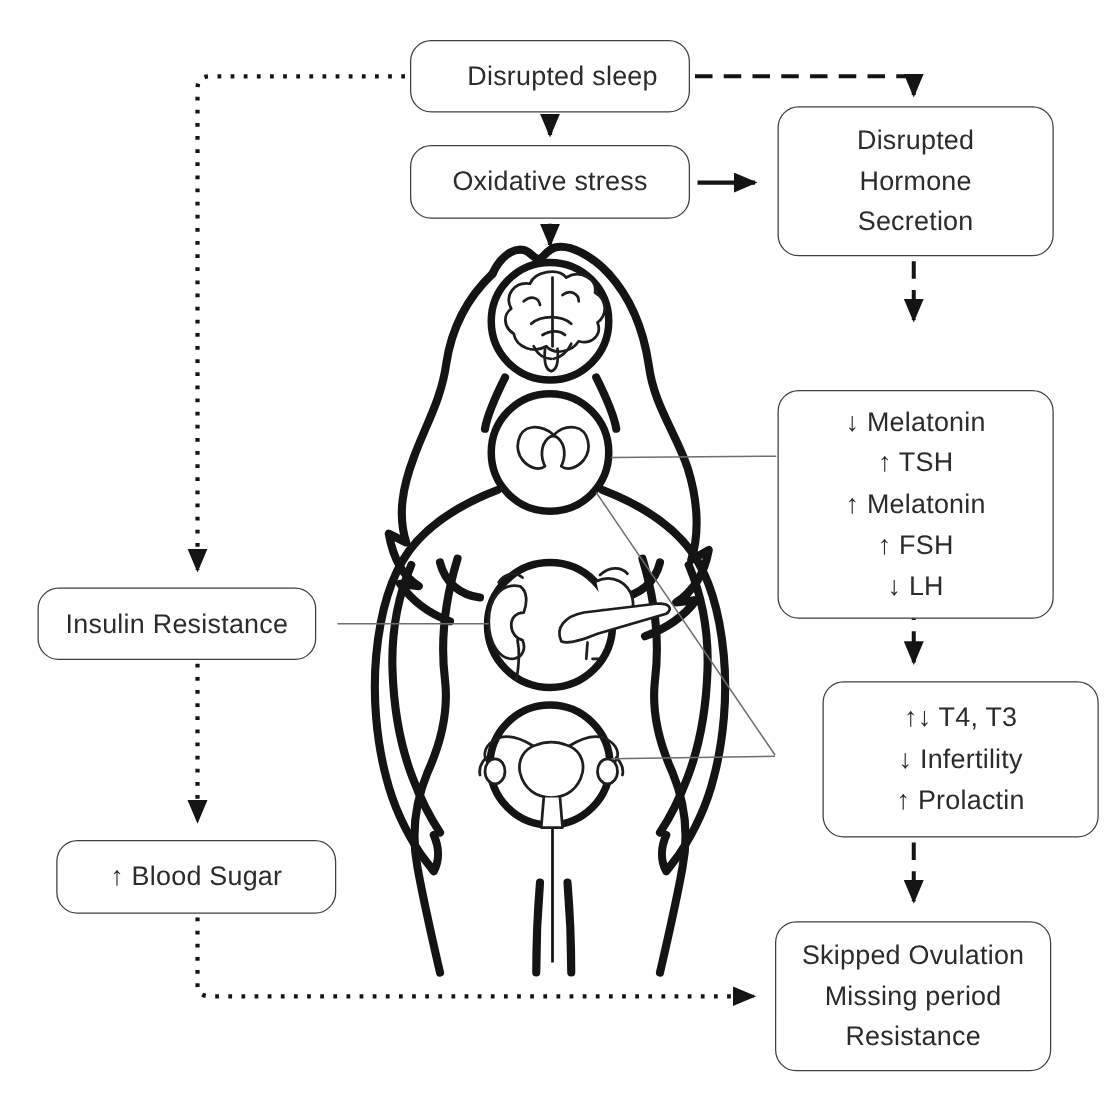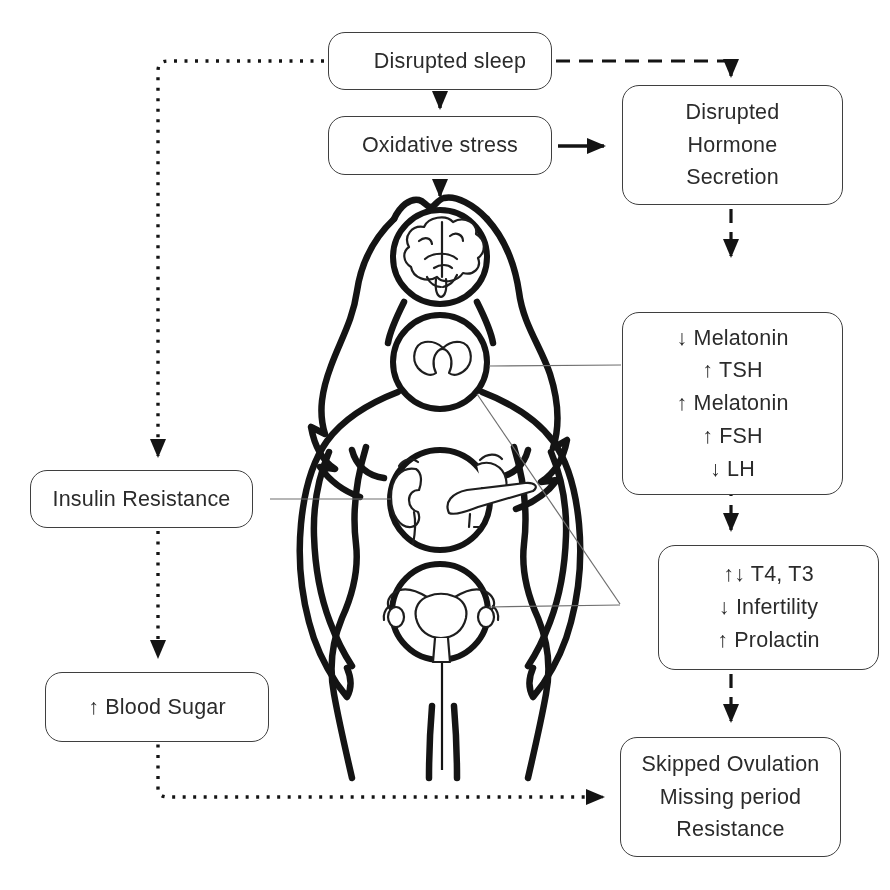--- a/index.html
+++ b/index.html
@@ -141,21 +141,21 @@
   <div class="node" style="left:30px;top:470px;width:223px;height:58px;align-items:center;">
     <span>Insulin Resistance</span>
   </div>
 
   <div class="node" style="left:658px;top:545px;width:221px;height:125px;">
     <span>↑↓ T4, T3</span>
     <span>↓ Infertility</span>
     <span>↑ Prolactin</span>
   </div>
 
-  <div class="node" style="left:45px;top:672px;width:224px;height:70px;">
+  <div class="node" style="left:45px;top:672px;width:224px;height:59px;">
     <span>↑ Blood Sugar</span>
   </div>
 
   <div class="node" style="left:620px;top:737px;width:221px;height:120px;">
     <span>Skipped Ovulation</span>
     <span>Missing period</span>
     <span>Resistance</span>
   </div>
 
 </div>

